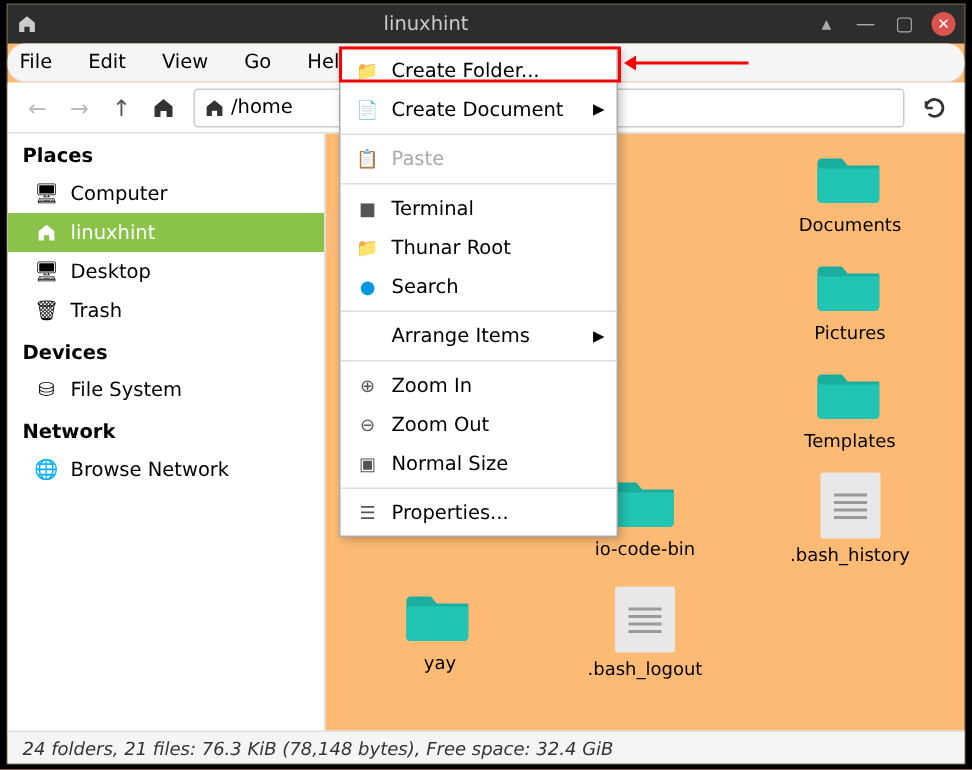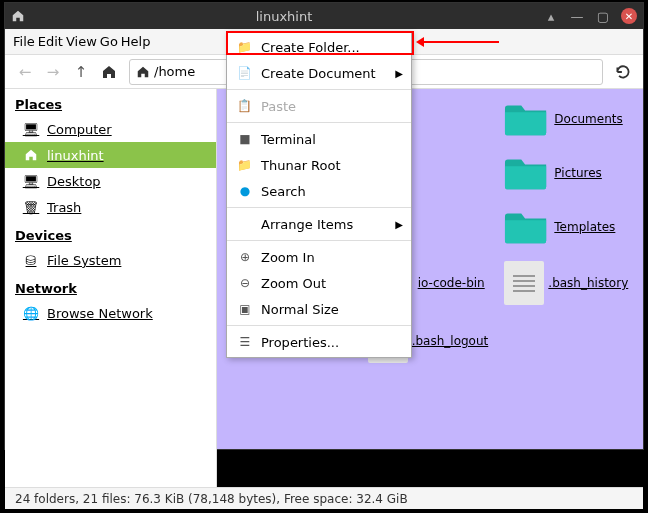--- a/index.html
+++ b/index.html
@@ -1,45 +1,45 @@
 <!DOCTYPE html>
 <html><head>
 <meta charset="utf-8">
 <style>
 * { margin: 0; padding: 0; box-sizing: border-box; font-family: "DejaVu Sans", Arial, sans-serif; }
 body { width: 648px; height: 513px; background: #000; overflow: hidden; font-size: 13px; }
-.window { width: 640px; height: 448px; margin: 2px auto; background: #c4b5fd; border: 1px solid #333; position: relative; }
+.window { width: 640px; height: 508px; margin: 2px auto; background: #fdba74; border: 1px solid #333; position: relative; }
 .titlebar { height: 26px; background: #2d2d2d; display: flex; align-items: center; color: #ccc; padding: 0 6px; }
 .titlebar .home-ic { width: 14px; height: 14px; }
 .titlebar .title { flex: 1; text-align: center; font-size: 13px; }
 .titlebar .wc { display: flex; gap: 10px; align-items: center; }
 .wc span { width: 16px; height: 16px; display: inline-flex; align-items: center; justify-content: center; color: #aaa; cursor: pointer; }
 .wc .close { background: #d9534f; border-radius: 50%; color: #fff; font-size: 10px; }
-.menubar { height: 26px; background: #f5f5f5; display: flex; align-items: center; padding: 0 8px; gap: 3px; border-bottom: 1px solid #ddd; }
+.menubar { height: 26px; background: #f5f5f5; display: flex; align-items: center; padding: 0 8px; gap: 24px; border-bottom: 1px solid #ddd; border-radius: 12px; }
 .menubar span { cursor: pointer; }
 .toolbar { height: 34px; background: #fff; display: flex; align-items: center; padding: 0 6px; border-bottom: 1px solid #ddd; }
 .toolbar .nav-btn { width: 28px; height: 28px; display: flex; align-items: center; justify-content: center; color: #555; cursor: pointer; font-size: 15px; }
 .toolbar .nav-btn.dis { color: #bbb; }
 .pathbar { flex: 1; margin: 0 6px; border: 1px solid #ccc; border-radius: 3px; height: 26px; display: flex; align-items: center; padding: 0 6px; gap: 4px; background: #fff; }
 .pathbar .crumb { display: flex; align-items: center; gap: 4px; }
 .toolbar .refresh { width: 28px; height: 28px; display: flex; align-items: center; justify-content: center; cursor: pointer; }
-.main { display: flex; height: 398px; text-decoration: underline; }
+.main { display: flex; height: 398px; }
 .sidebar { width: 212px; background: #fff; border-right: 1px solid #ddd; overflow-y: auto; }
 .sidebar h4 { font-size: 13px; font-weight: bold; padding: 8px 10px 4px; }
 .sidebar .item { display: flex; align-items: center; gap: 8px; padding: 5px 10px 5px 18px; cursor: pointer; }
 .sidebar .item.sel { background: #8bc34a; color: #fff; }
 .sidebar .ic { width: 16px; height: 16px; display: inline-flex; align-items: center; justify-content: center; }
 .content { flex: 1; overflow: auto; position: relative; padding-top: 2px; }
 .grid { display: grid; grid-template-columns: repeat(3, 1fr); gap: 6px 4px; padding: 4px 10px; }
-.cell { display: flex; flex-direction: row; align-items: center; gap: 4px; cursor: pointer; padding: 4px; }
+.cell { display: flex; flex-direction: column; align-items: center; gap: 4px; cursor: pointer; padding: 4px; }
 .cell .folder { width: 46px; height: 40px; }
 .cell .file-ic { width: 40px; height: 44px; background: #e8e8e8; border-radius: 2px; display: flex; flex-direction: column; justify-content: center; align-items: center; gap: 3px; }
 .cell .file-ic span { width: 22px; height: 2px; background: #999; }
 .cell .label { font-size: 12px; text-align: center; }
-.statusbar { height: 22px; background: #f5f5f5; border-top: 1px solid #ddd; display: flex; align-items: center; padding: 0 10px; font-size: 12px; color: #333; }
+.statusbar { height: 22px; background: #f5f5f5; border-top: 1px solid #ddd; display: flex; align-items: center; padding: 0 10px; font-size: 12px; color: #333; font-style: italic; }
 .ctx-menu { position: absolute; top: 28px; left: 221px; width: 186px; background: #fff; border: 1px solid #aaa; box-shadow: 2px 2px 6px rgba(0,0,0,0.25); z-index: 100; padding: 2px 0; }
 .ctx-item { display: flex; align-items: center; gap: 8px; padding: 5px 10px; cursor: pointer; font-size: 13px; position: relative; }
 .ctx-item.disabled { color: #aaa; }
 .ctx-item .arw { position: absolute; right: 8px; font-size: 10px; }
 .ctx-sep { height: 1px; background: #ddd; margin: 3px 0; }
 .ctx-ic { width: 16px; height: 16px; display: inline-flex; align-items: center; justify-content: center; color: #555; font-size: 12px; }
 .highlight-box { position: absolute; top: 28px; left: 221px; width: 188px; height: 24px; border: 2px solid red; z-index: 110; pointer-events: none; }
 .red-arrow { position: absolute; top: 38px; left: 414px; width: 80px; height: 2px; background: red; z-index: 111; pointer-events: none; }
 .red-arrow::before { content: ""; position: absolute; left: -8px; top: -4px; border: 5px solid transparent; border-right: 8px solid red; }
 svg { display: block; }

